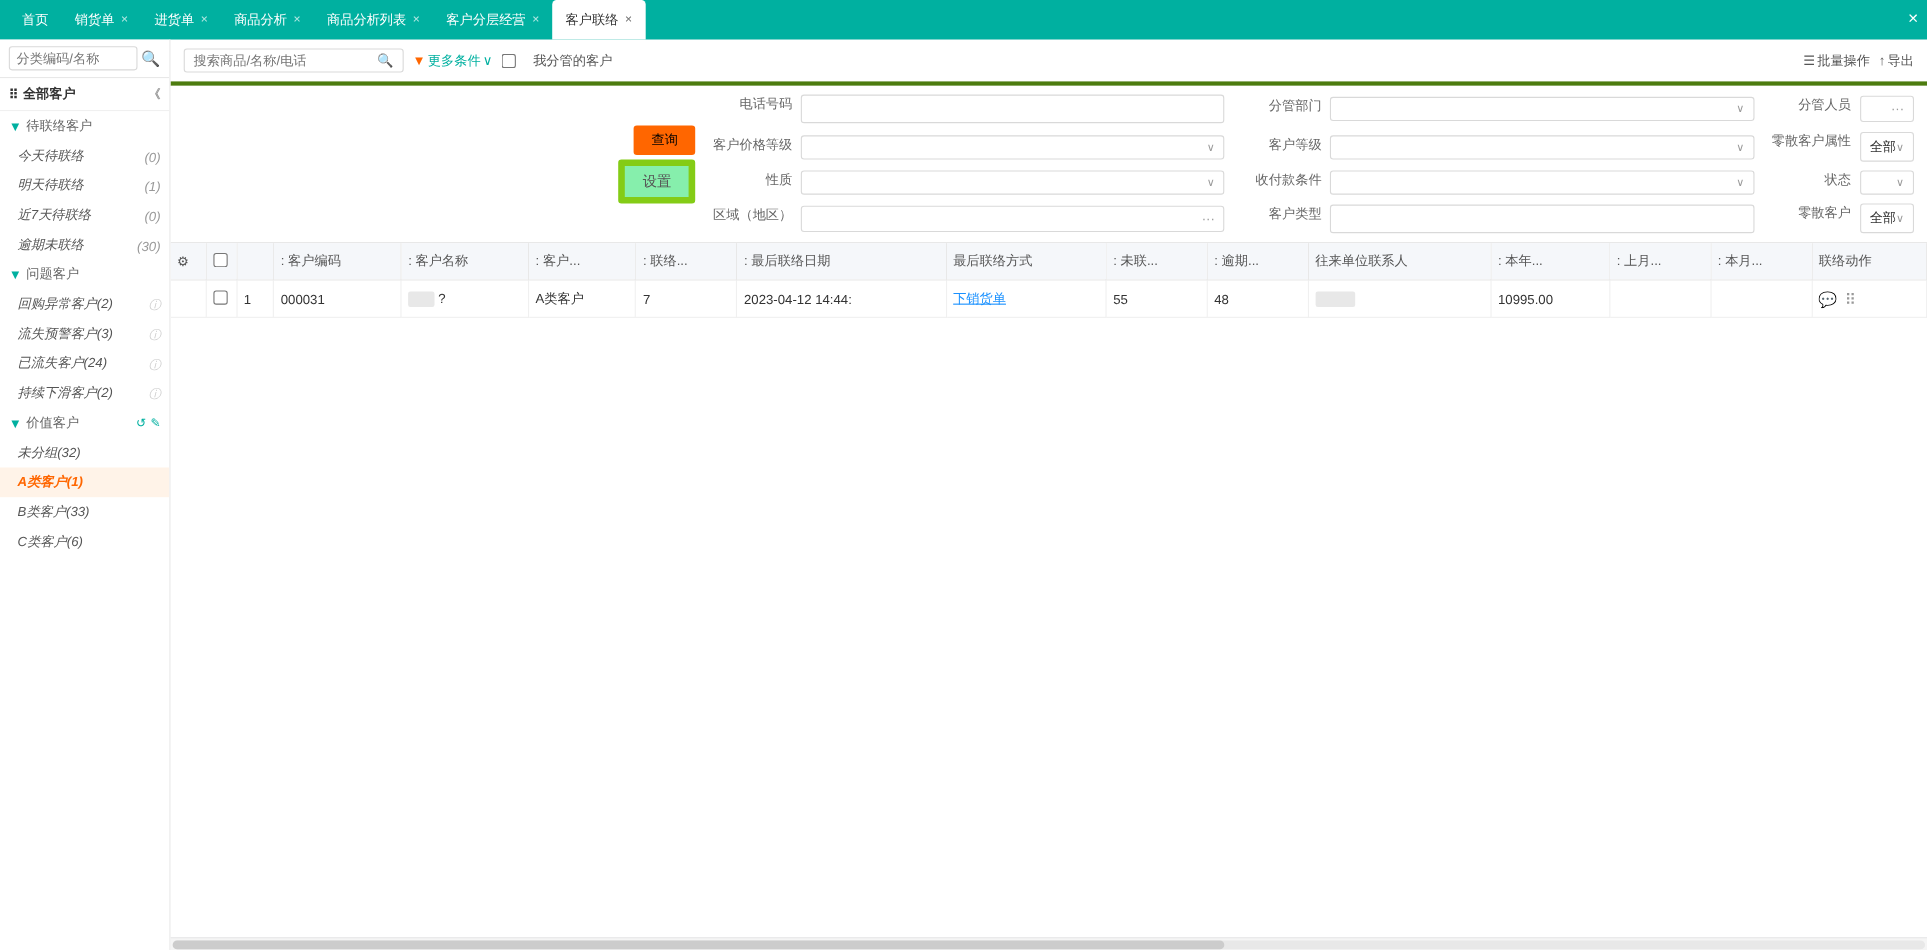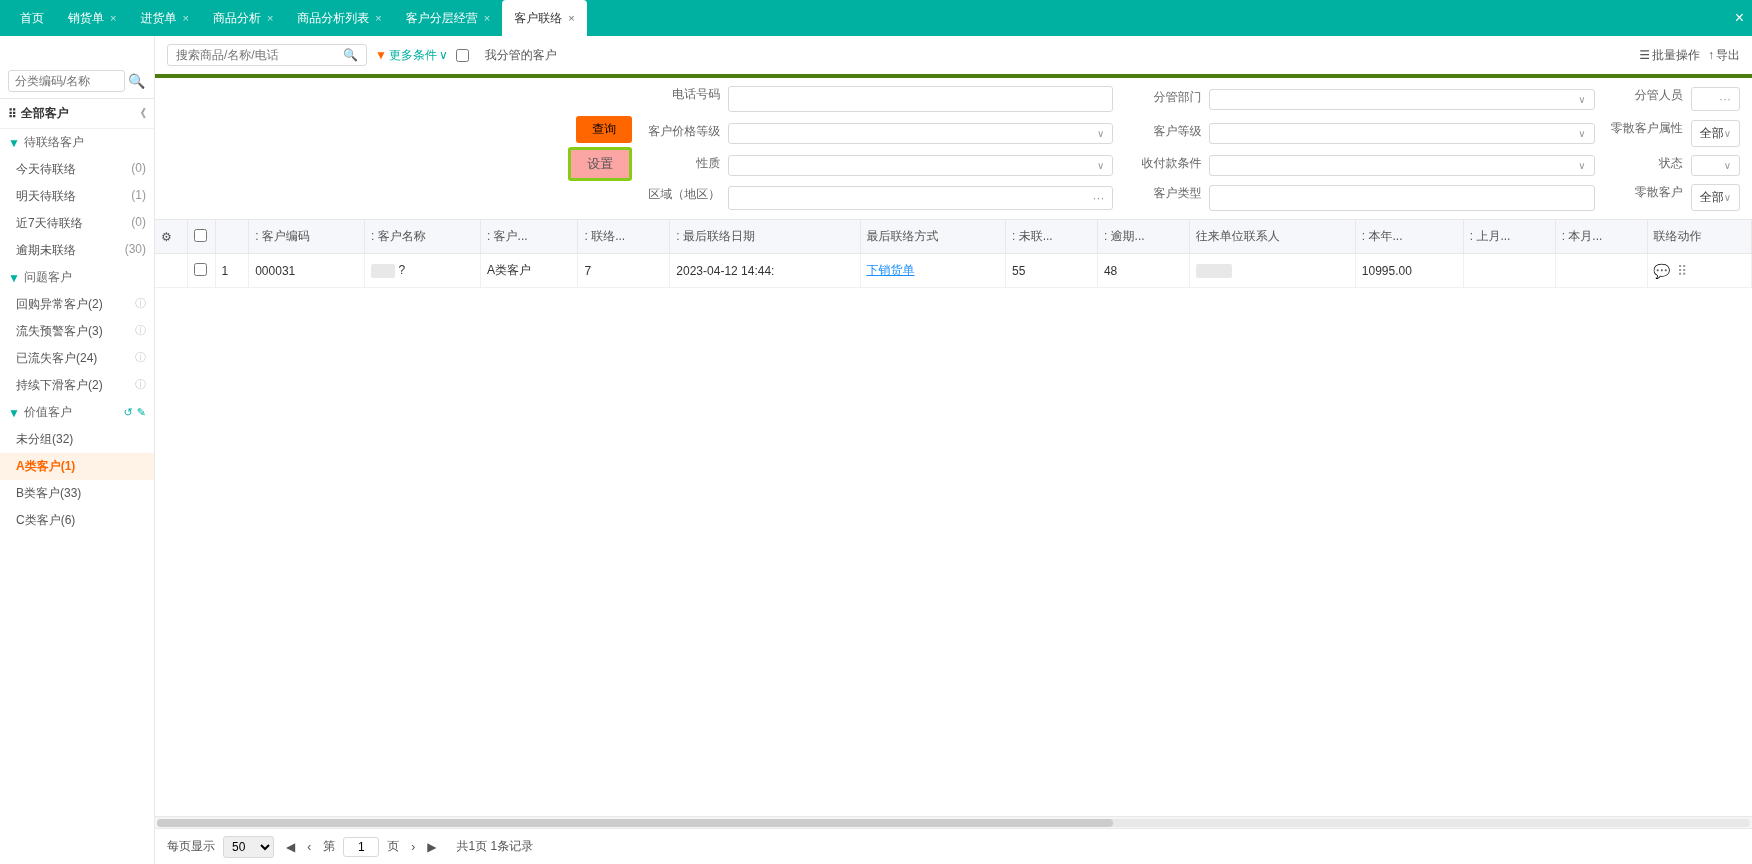--- a/index.html
+++ b/index.html
@@ -35,21 +35,20 @@
     }
     
     
     .sidebar {
       width: 155px; background: #fff; border-right: 1px solid #e8e8e8;
       overflow-y: auto; flex-shrink: 0;
     }
     .sidebar-search {
       display: flex; align-items: center; padding: 6px 8px;
       border-bottom: 1px solid #e8e8e8;
-      margin-top: 28px;
     }
     .sidebar-search input {
       border: 1px solid #d9d9d9; border-radius: 3px;
       padding: 3px 6px; width: 100%; font-size: 12px; outline: none;
       color: #999;
     }
     .sidebar-search .search-icon {
       margin-left: 4px; color: #00b0a0; cursor: pointer; font-size: 14px;
     }
     .sidebar-section-header {
@@ -60,21 +59,21 @@
     }
     .sidebar-section-header .dots-icon { margin-right: 4px; }
     .sidebar-section-header .collapse-icon { margin-left: auto; color: #999; font-size: 11px; }
     .sidebar-group-header {
       display: flex; align-items: center; padding: 5px 8px;
       color: #666; cursor: pointer; font-size: 12px;
     }
     .sidebar-group-header .arrow { margin-right: 4px; color: #00b0a0; }
     .sidebar-item {
       padding: 5px 8px 5px 16px; color: #555; cursor: pointer;
-      display: flex; align-items: flex-start; justify-content: space-between;
+      display: flex; align-items: flex-end; justify-content: space-between; font-style: italic;
     }
     .sidebar-item.active { background: #fff3e8; color: #ff6600; font-weight: bold; }
     .sidebar-item .count { color: #999; }
     .sidebar-item .info-icon { color: #ccc; font-size: 11px; margin-left: 2px; }
     
     
     .content-area {
       flex: 1; display: flex; flex-direction: column; overflow: hidden;
     }
     
@@ -121,21 +120,21 @@
       cursor: pointer; background: #fff; color: #333;
     }
     .filter-input .arrow-down { color: #999; font-size: 10px; }
     .filter-input .dots { color: #999; font-size: 12px; }
     .filter-query-btn {
       background: #ff6600; color: #000000; border: none;
       padding: 5px 16px; border-radius: 3px; cursor: pointer;
       font-size: 12px; white-space: nowrap;
     }
     .filter-settings-btn {
-      background: #fca5a5; color: #555; border: 3px solid #84cc16;
+      background: #86efac; color: #555; border: 6px solid #84cc16;
       padding: 5px 16px; border-radius: 3px; cursor: pointer;
       font-size: 13px; white-space: nowrap;
     }
     .filter-btn-group {
       display: flex; flex-direction: column; gap: 4px;
       align-items: flex-end; justify-content: center;
     }
     
     
     .table-area {
@@ -508,32 +507,14 @@
         </tbody>
       </table>
     </div>
 
     <div class="scrollbar-area">
       <div class="scrollbar-track">
         <div class="scrollbar-thumb"></div>
       </div>
     </div>
 
-    <div class="bottom-bar">
-      <span>每页显示</span>
-      <select>
-        <option>50</option>
-        <option>100</option>
-        <option>200</option>
-      </select>
-      <div class="page-nav">
-        <span>◀</span>
-        <span>‹</span>
-        <span>第</span>
-        <input type="text" class="page-input" value="1" style="">
-        <span>页</span>
-        <span>›</span>
-        <span>▶</span>
-      </div>
-      <span style="margin-left:8px;">共1页 1条记录</span>
-    </div>
   </div>
 </div>
 
 </body></html>

